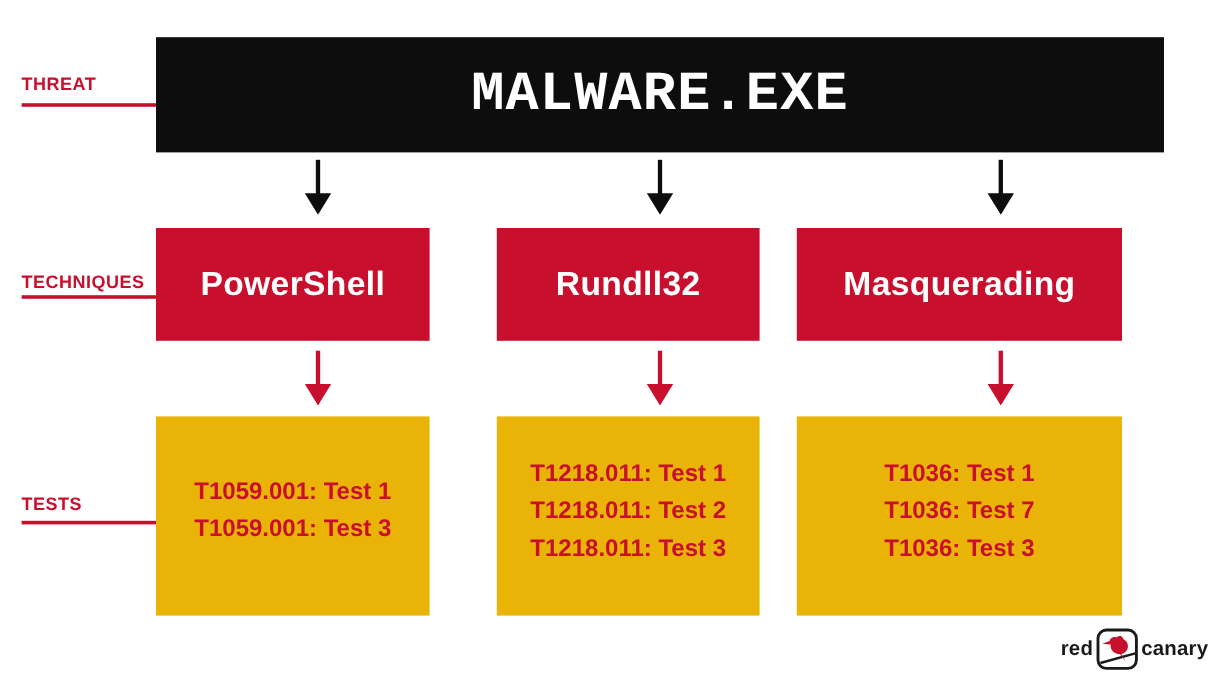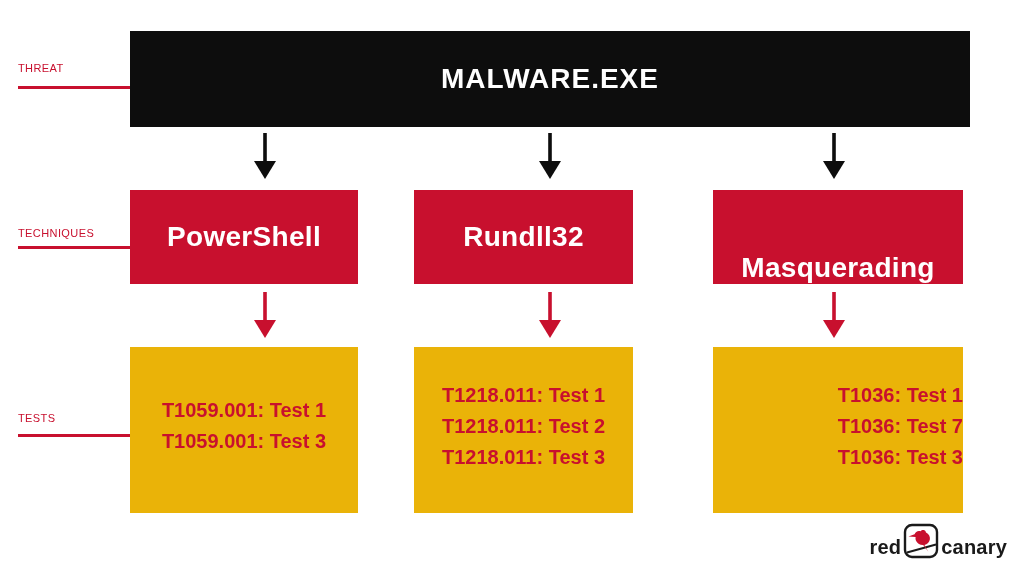--- a/index.html
+++ b/index.html
@@ -15,21 +15,21 @@
   }
 
   
   .banner {
     position: absolute;
     left: 130px; top: 31px;
     width: 840px; height: 96px;
     background: #0d0d0d;
     color: #ffffff;
     display: flex; align-items: center; justify-content: center;
-    font-size: 28px; font-weight: 700; letter-spacing: 1px;
+    font-size: 46px; font-weight: 700; letter-spacing: 1px; font-family: Liberation Mono, monospace;
   }
 
   
   .tech-box {
     position: absolute;
     top: 190px; height: 94px;
     background: #c8102e;
     color: #ffffff;
     display: flex; align-items: center; justify-content: center;
     font-size: 28px; font-weight: 700; letter-spacing: 0.3px;
@@ -43,57 +43,57 @@
     color: #c8102e;
     display: flex; flex-direction: column;
     align-items: center; justify-content: center;
     font-size: 20px; font-weight: 700;
     padding-bottom: 8px;
   }
   .tests-box .test-line { line-height: 31px; white-space: nowrap; }
 
   .col1 { left: 130px; width: 228px; }
   .col2 { left: 414px; width: 219px; }
-  .col3 { left: 713px; width: 250px; align-items: flex-end; }
+  .col3 { left: 664px; width: 271px; }
 
   
   .arrow { position: absolute; width: 24px; height: 46px; }
   .arrow svg { display: block; }
   .arrow-black-fill { fill: #0d0d0d; }
   .arrow-red-fill   { fill: #c8102e; }
   .arrow-row-1 { top: 133px; }
   .arrow-row-2 { top: 292px; }
   .apos-1 { left: 253px; }
   .apos-2 { left: 538px; }
   .apos-3 { left: 822px; }
 
   
   .rail-label {
     position: absolute; left: 18px;
     color: #c8102e;
-    font-size: 11px; font-weight: 400; letter-spacing: 0.4px;
+    font-size: 15px; font-weight: 700; letter-spacing: 0.4px;
     white-space: nowrap;
   }
   .rail-line {
     position: absolute; left: 18px;
     width: 112px; height: 3px;
     background: #c8102e;
   }
   .rail-threat     { top: 62px; }
   .rail-threat-line{ top: 86px; }
   .rail-tech       { top: 227px; }
   .rail-tech-line  { top: 246px; }
   .rail-tests      { top: 412px; }
   .rail-tests-line { top: 434px; }
 
   
   .logo {
     position: absolute; right: 17px; bottom: 13px;
-    display: flex; align-items: flex-end; gap: 2px;
-    font-size: 20px; font-weight: 600; color: #1a1a1a;
+    display: flex; align-items: center; gap: 2px;
+    font-size: 17px; font-weight: 600; color: #1a1a1a;
     letter-spacing: 0.2px;
   }
   .logo-badge { width: 36px; height: 36px; }
   .logo-badge svg { display: block; }
 </style>
 </head>
 <body>
 
 <div class="canvas">
 

